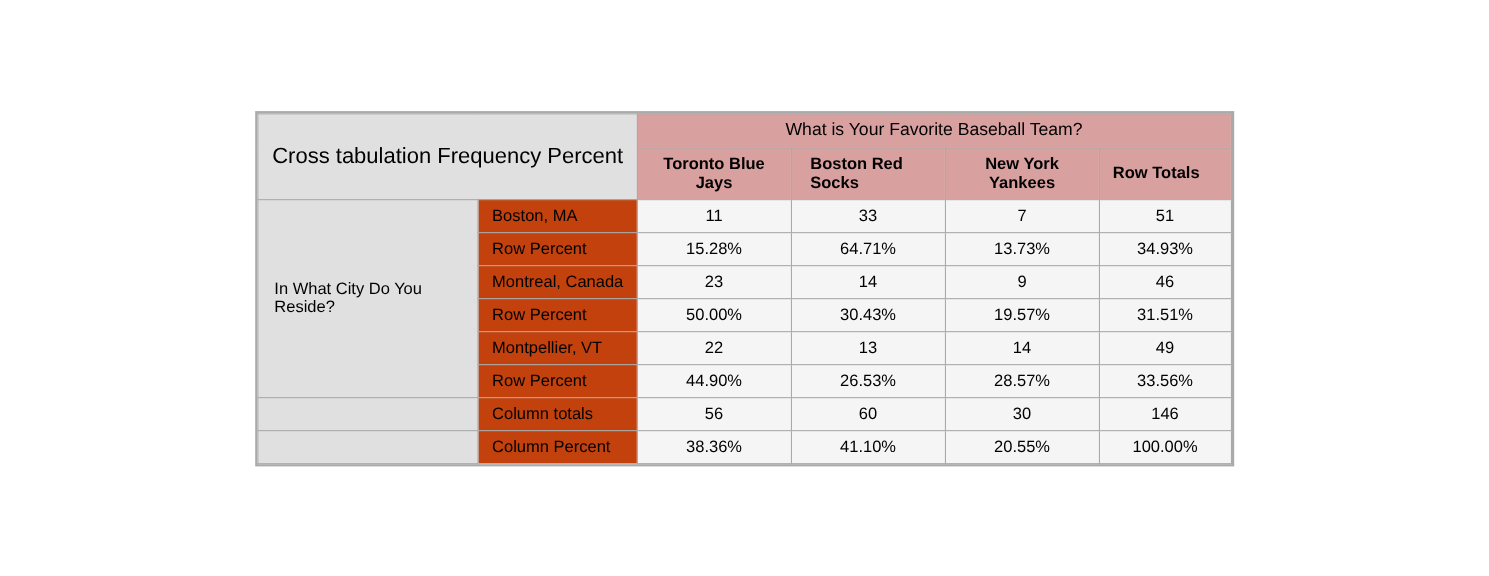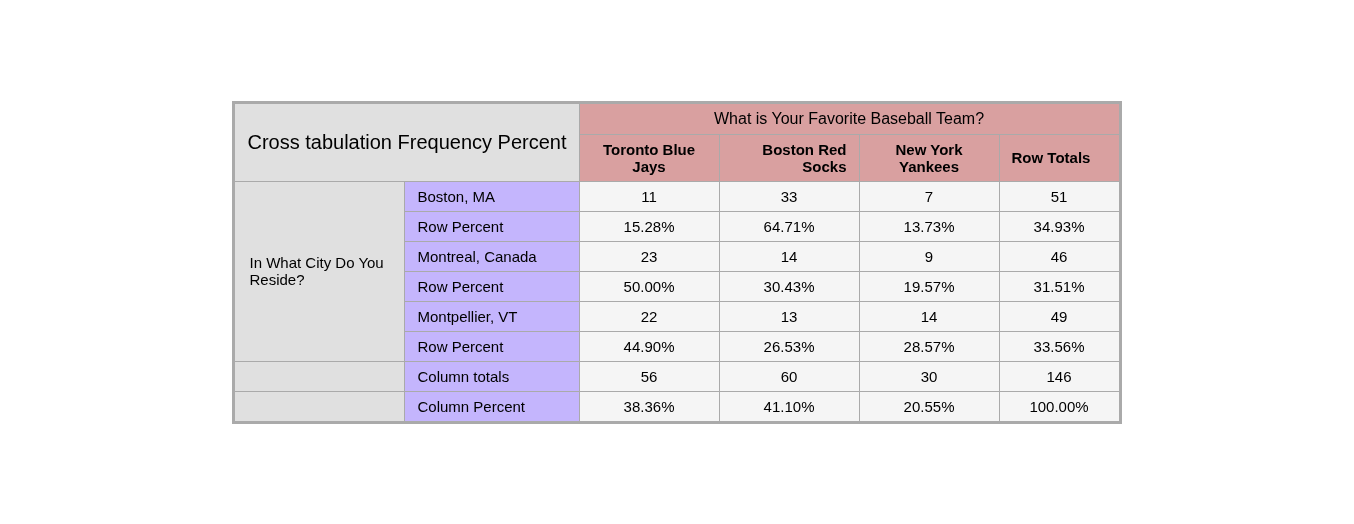--- a/index.html
+++ b/index.html
@@ -36,21 +36,21 @@
     .data-cell {
       background-color: #f5f5f5;
       text-align: center;
     }
     .header-main {
       background-color: #d9a0a0;
       text-align: center;
       font-size: 16px;
     }
     .sub-label {
-      background-color: #c4b5fd;
+      background-color: #c2410c;
       text-align: left;
       font-size: 15px;
     }
     .corner-cell {
       background-color: #e0e0e0;
       text-align: center;
       font-size: 20px;
     }
   </style>
 </head>
@@ -60,27 +60,27 @@
   <table>
 
     <tbody>
         <tr>
       <td class="corner-cell" rowspan="2" colspan="2">Cross tabulation Frequency Percent</td>
       <td class="header-main" colspan="4">What is Your Favorite Baseball Team?</td>
     </tr>
 
     <tr>
       <td class="pink-header" style="text-align:center; width:140px;">Toronto Blue Jays</td>
-      <td class="pink-header" style="text-align:right; width:140px;padding-left:17px;">Boston Red Socks</td>
+      <td class="pink-header" style="text-align:left; width:140px;padding-left:17px;">Boston Red Socks</td>
       <td class="pink-header" style="text-align:center; width:140px;">New York Yankees</td>
       <td class="pink-header" style="text-align:left; width:120px;">Row Totals</td>
     </tr>
 
     <tr>
-      <td class="light-gray" rowspan="6" style="text-align:left; padding: 10px 14px; width:170px;">In What City Do You Reside?</td>
+      <td class="light-gray" rowspan="6" style="text-align:left; padding: 10px 14px; width:200px;">In What City Do You Reside?</td>
       <td class="sub-label">Boston, MA</td>
       <td class="data-cell">11</td>
       <td class="data-cell">33</td>
       <td class="data-cell">7</td>
       <td class="data-cell">51</td>
     </tr>
     <tr>
       <td class="sub-label">Row Percent</td>
       <td class="data-cell">15.28%</td>
       <td class="data-cell">64.71%</td>

